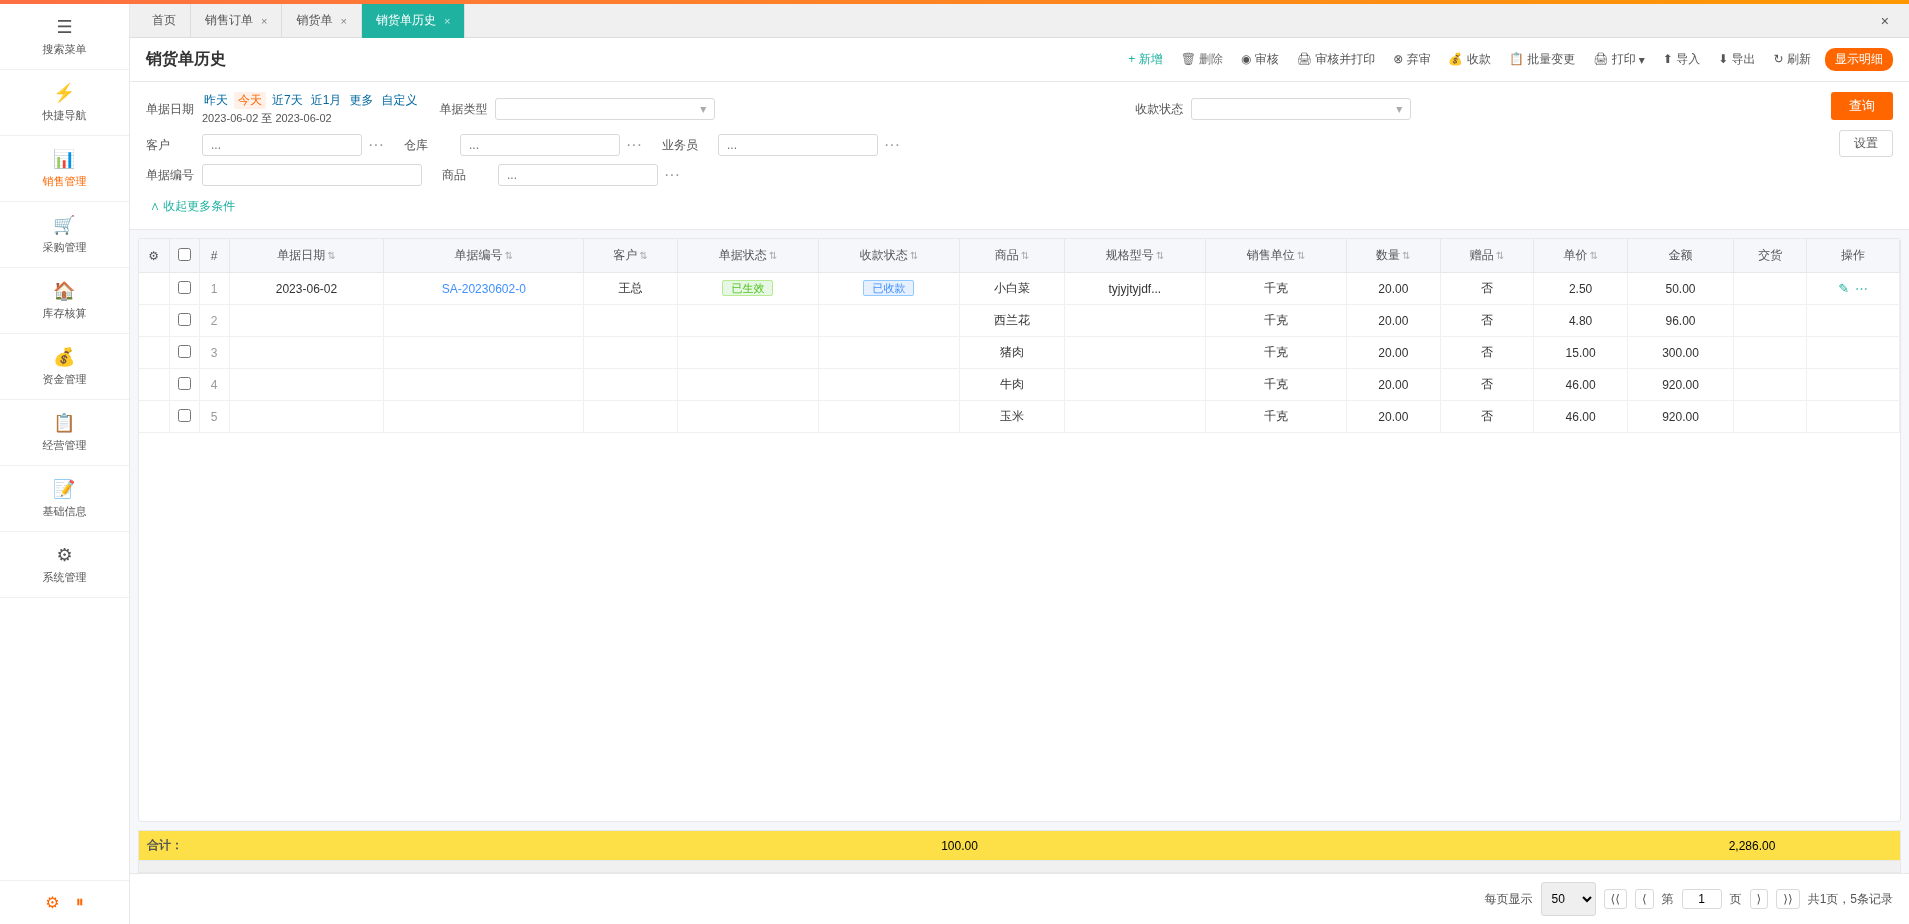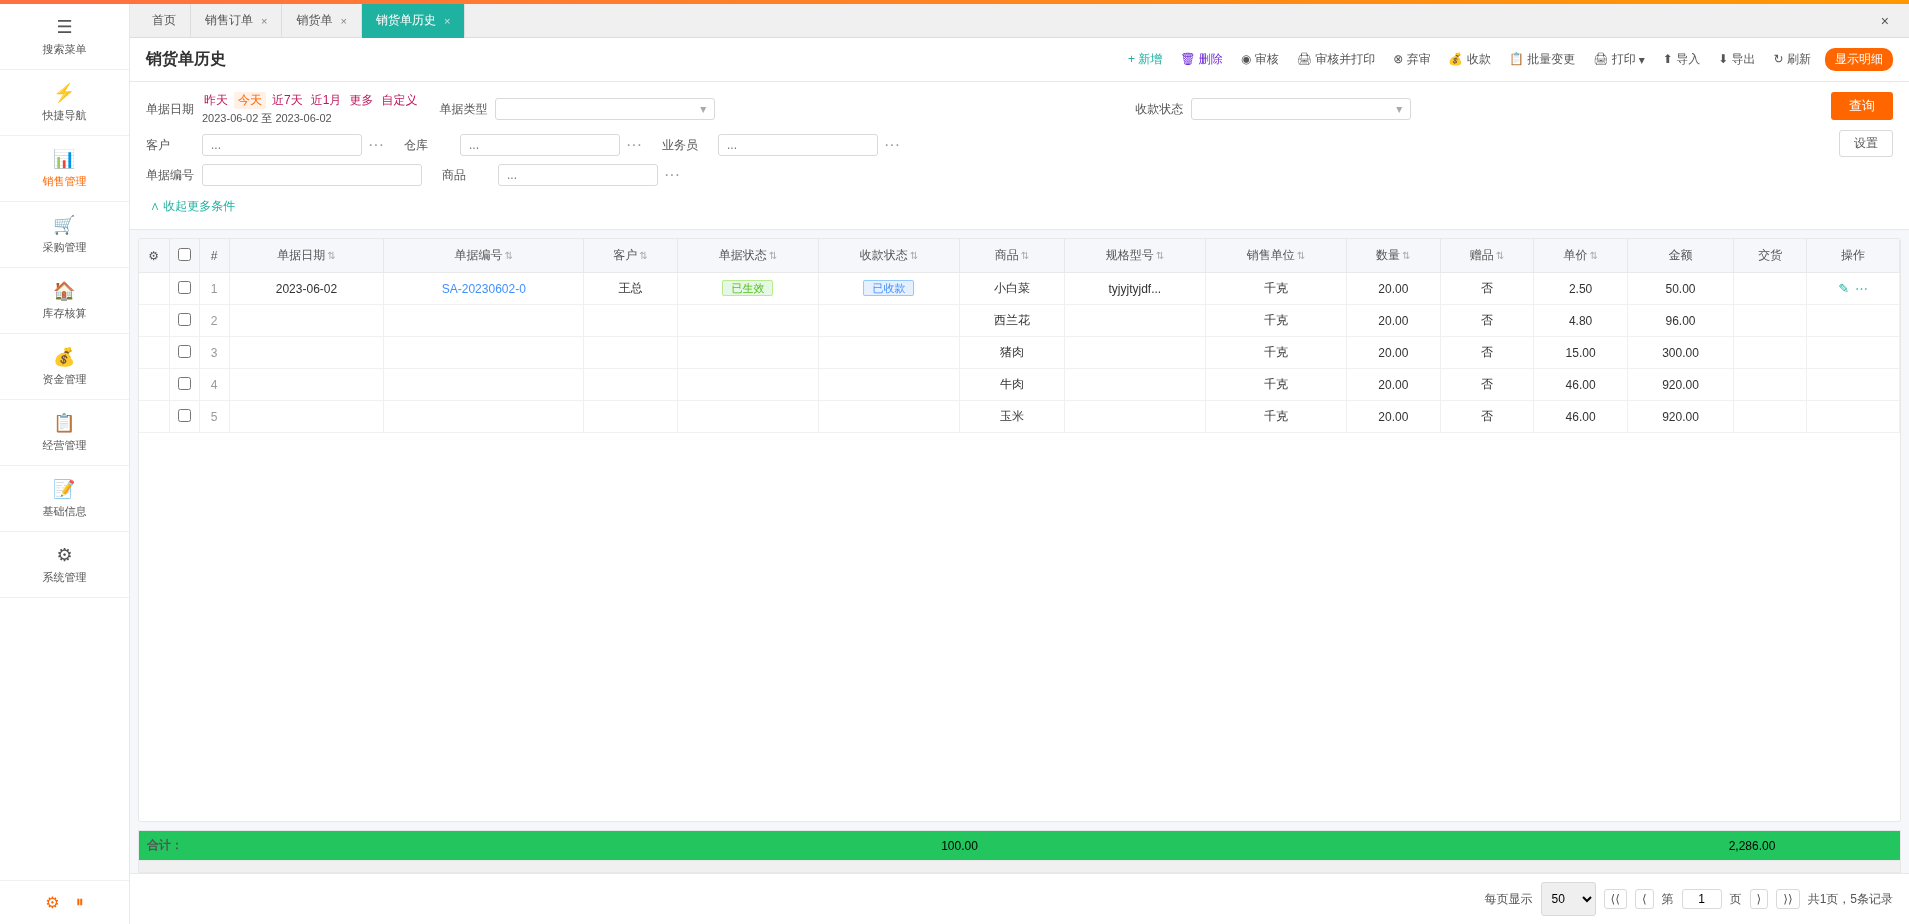--- a/index.html
+++ b/index.html
@@ -33,34 +33,34 @@
 
     
     .page-content { flex: 1; overflow-y: auto; padding: 0; background: #f5f7fa; display: flex; flex-direction: column; }
 
     
     .page-header { display: flex; align-items: center; justify-content: space-between; background: #fff; padding: 10px 16px; border-bottom: 1px solid #e8e8e8; }
     .page-title { font-size: 16px; font-weight: bold; color: #333; }
     .toolbar { display: flex; align-items: center; gap: 10px; flex-wrap: wrap; }
     .toolbar-btn { display: flex; align-items: center; gap: 3px; cursor: pointer; color: #555; font-size: 12px; padding: 2px 4px; }
     .toolbar-btn.new-btn { color: #20b2a0; }
-    .toolbar-btn.delete-btn { color: #6d28d9; }
+    .toolbar-btn.delete-btn { color: #737373; font-family: Liberation Serif, serif; }
     .refresh-btn { color: #555; }
     .show-detail-btn { background: #ff6600; color: #fff; padding: 3px 10px; border-radius: 10px; cursor: pointer; }
 
     
     .filter-area { background: #fff; padding: 10px 16px; border-bottom: 1px solid #e8e8e8; }
     .filter-row { display: flex; align-items: center; margin-bottom: 8px; gap: 20px; flex-wrap: wrap; }
     .filter-group { display: flex; align-items: center; gap: 6px; }
     .filter-label { color: #555; white-space: nowrap; min-width: 50px; }
     .filter-input { border: 1px solid #d9d9d9; border-radius: 3px; padding: 3px 8px; width: 160px; color: #333; }
     .filter-input-wide { width: 220px; }
     .filter-select { border: 1px solid #d9d9d9; border-radius: 3px; padding: 3px 8px; width: 180px; color: #555; display: flex; align-items: center; justify-content: space-between; cursor: pointer; }
     .date-preset { display: flex; gap: 4px; font-size: 12px; }
-    .date-preset span { cursor: pointer; color: #be185d; padding: 0 2px; }
+    .date-preset span { cursor: pointer; color: #0369a1; padding: 0 2px; }
     .date-preset span.active { color: #ff6600; background: #fff0e8; border-radius: 2px; padding: 0 4px; }
     .date-range { color: #555; font-size: 11px; margin-top: 2px; }
     .ellipsis-btn { color: #999; cursor: pointer; font-size: 16px; }
     .collapse-btn { text-align: left; padding: 4px; color: #20b2a0; cursor: pointer; font-size: 12px; }
 
     
     .query-btn { background: #ff6600; color: #fff; padding: 5px 18px; border-radius: 3px; cursor: pointer; font-size: 13px; }
     .settings-btn { background: #fff; color: #555; border: 1px solid #d9d9d9; padding: 4px 14px; border-radius: 3px; cursor: pointer; margin-top: 4px; }
 
     
@@ -73,21 +73,21 @@
     .status-badge { padding: 1px 8px; border-radius: 2px; font-size: 11px; }
     .status-active { background: #e6f7e6; color: #52c41a; border: 1px solid #b7eb8f; margin-top: 20px; }
     .status-collected { background: #e6f0ff; color: #4090ff; border: 1px solid #91caff; }
     .action-btns { display: flex; justify-content: center; gap: 6px; }
     .action-btn { color: #20b2a0; cursor: pointer; font-size: 13px; }
     .settings-col { width: 30px; text-align: center; }
     .checkbox-col { width: 30px; }
     .num-col { width: 30px; text-align: center; color: #999; }
 
     
-    .table-footer { background: #22c55e; border-top: 1px solid #e8e8e8; display: flex; align-items: center; padding: 6px 8px; margin: 0 8px; border-left: 1px solid #e8e8e8; border-right: 1px solid #e8e8e8; border-bottom: 1px solid #e8e8e8; }
+    .table-footer { background: #fde047; border-top: 1px solid #e8e8e8; display: flex; align-items: center; padding: 6px 8px; margin: 0 8px; border-left: 1px solid #e8e8e8; border-right: 1px solid #e8e8e8; border-bottom: 1px solid #e8e8e8; }
     .footer-label { min-width: 80px; color: #555; font-weight: bold; }
 
     
     .scrollbar-area { height: 12px; background: #f0f0f0; margin: 0 8px; border: 1px solid #e8e8e8; border-top: none; }
 
     
     .pagination-area { display: flex; align-items: center; justify-content: flex-end; padding: 8px 16px; background: #fff; border-top: 1px solid #e8e8e8; gap: 8px; }
     .page-size-label { color: #555; }
     .page-size-select { border: 1px solid #d9d9d9; padding: 8px 6px; border-radius: 3px; }
     .page-nav-btn { color: #555; cursor: pointer; padding: 2px 6px; border: 1px solid #d9d9d9; border-radius: 3px; background: #fff; }

